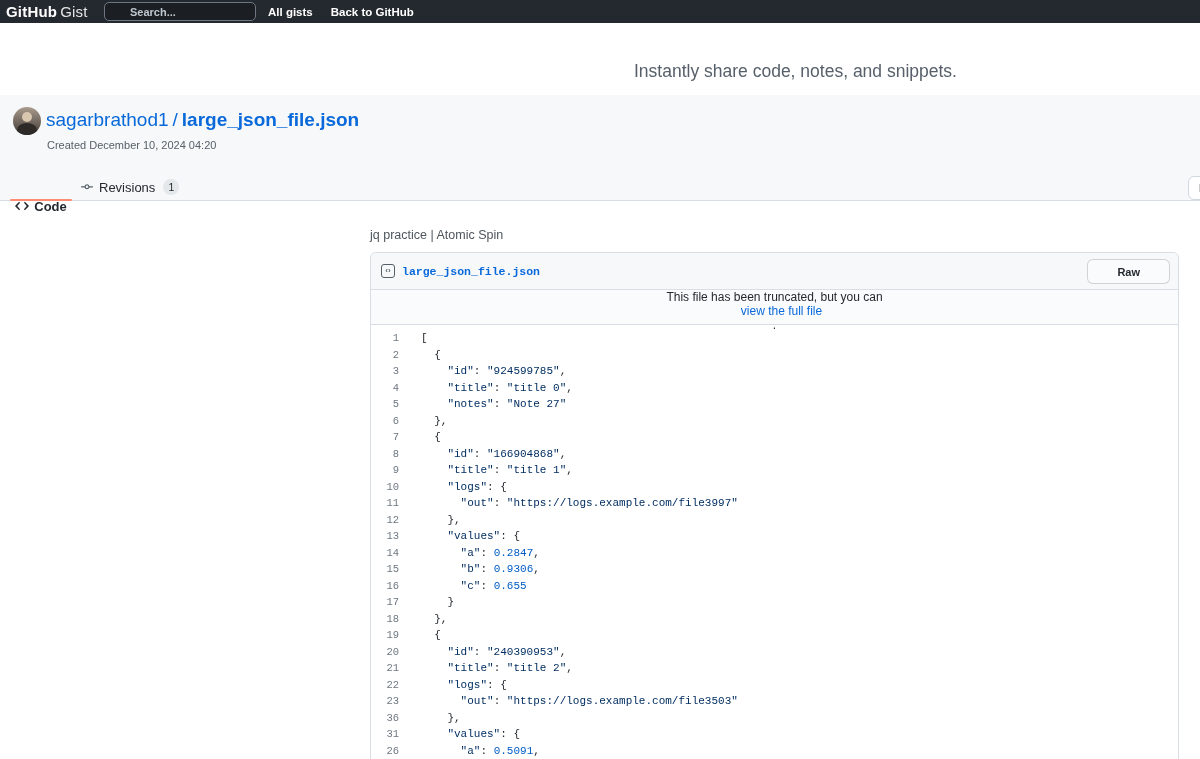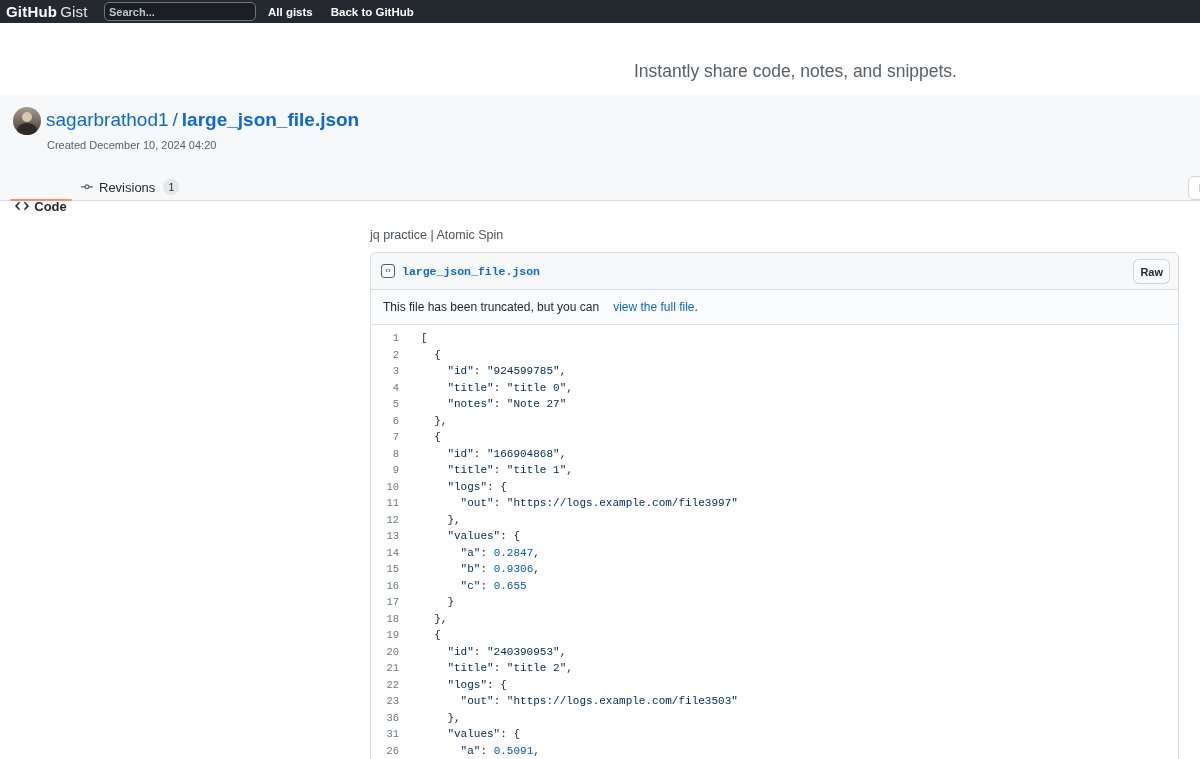--- a/index.html
+++ b/index.html
@@ -20,21 +20,21 @@
     display: flex; align-items: center;
   }
   .logo { margin-left: 6px; color: #fff; font-size: 15px; letter-spacing: .2px; white-space: nowrap; cursor: pointer; }
   .logo .b { font-weight: 700; }
   .logo .l { font-weight: 300; opacity: .88; margin-left: 3px; }
   .searchbox {
     position: absolute; left: 104px; top: 2px; width: 152px; height: 19px;
     background: rgba(0,0,0,.25);
     border: 1px solid #6e7781; border-radius: 5px;
     color: #e6edf3; font-size: 11px; font-weight: 600;
-    padding: 0 4px; outline: none;
+    padding: 0 25px; outline: none;
     font-family: "Liberation Sans", sans-serif;
   }
   .searchbox::placeholder { color: #c9d1d9; opacity: .95; }
   .topnav { position: absolute; left: 268px; top: 0; height: 24px; display: flex; align-items: center; gap: 18px; }
   .topnav a { color: #fff; font-size: 11.5px; font-weight: 700; text-decoration: none; white-space: nowrap; cursor: pointer; }
   
   .tagline {
     position: absolute; left: 634px; top: 61px;
     font-size: 17.5px; color: var(--muted-text, #57606a); font-weight: 400;
   }
@@ -106,29 +106,29 @@
     color: #57606a; font-size: 8px; font-weight: 700; line-height: 1;
     margin-right: 7px; flex: 0 0 auto;
   }
   .file-name {
     font-family: "Liberation Mono", "DejaVu Sans Mono", monospace;
     font-size: 11.5px; font-weight: 700; color: var(--link-blue, #0969da);
     text-decoration: none; cursor: pointer;
   }
   .raw-btn {
     position: absolute; right: 8px; top: 6px; height: 25px;
-    padding: 0 6px; background: #fafbfc; border: 1px solid rgba(31,35,40,.18);
+    padding: 0 29px; background: #fafbfc; border: 1px solid rgba(31,35,40,.18);
     border-radius: 6px; font-size: 11px; font-weight: 600; color: #24292f;
     cursor: pointer; font-family: "Liberation Sans", sans-serif;
   }
   .truncate-band {
     height: 35px; background: #fafbfc;
     border-bottom: 1px solid var(--border-color, #d8dee4);
     display: flex; align-items: center; padding: 0 12px;
-    font-size: 12px; color: #24292f;
+    font-size: 12px; color: #24292f; flex-direction: column;
   }
   .truncate-band a { color: var(--link-blue, #0969da); cursor: pointer; margin-left: 14px; }
   
   .code-wrap { padding-top: 5px; }
   .code-row { display: flex; height: 16.5px; line-height: 16.5px; }
   .ln {
     flex: 0 0 38px; text-align: right; padding-right: 10px;
     font-family: "Liberation Mono", "DejaVu Sans Mono", monospace;
     font-size: 10.5px; color: var(--line-number, #6e7781); cursor: pointer;
     user-select: none;

